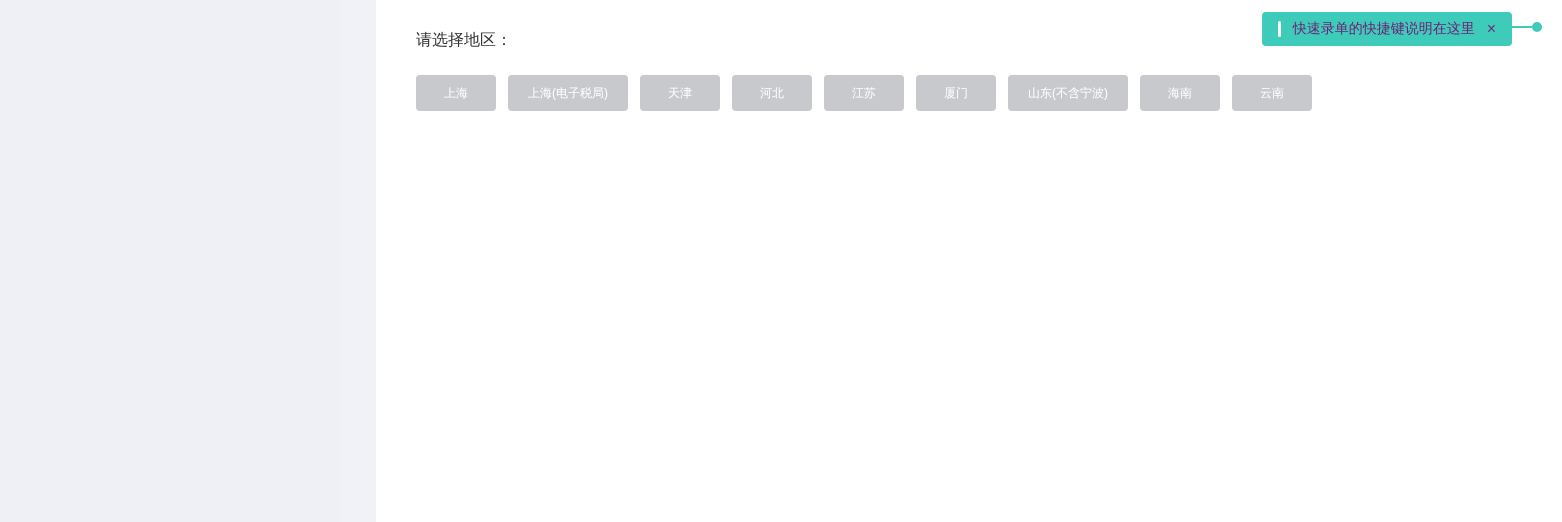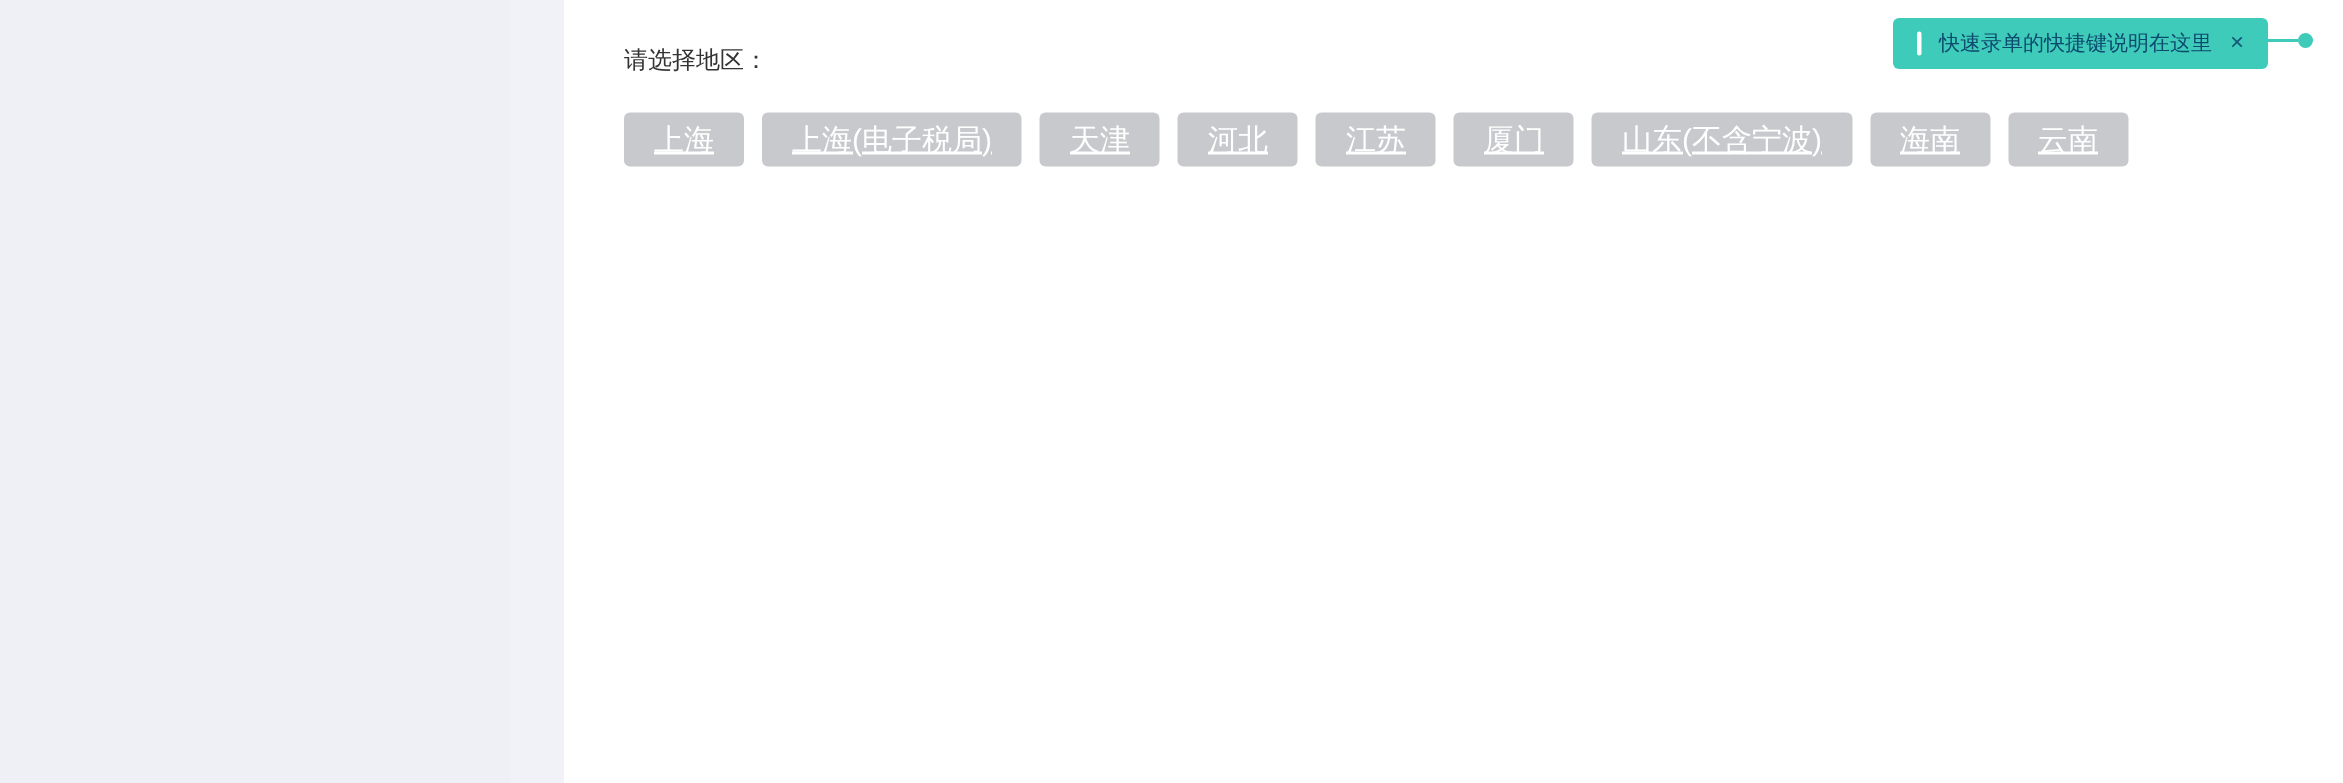--- a/index.html
+++ b/index.html
@@ -50,37 +50,36 @@
       gap: 12px;
     }
 
     .region-btn {
       background: #c8c9cc;
       color: #fff;
       border: none;
       border-radius: 4px;
       padding: 0 20px;
       height: 36px;
-      font-size: 20px;
+      font-size: 12px;
       cursor: pointer;
       white-space: nowrap;
       min-width: 80px;
       display: flex;
       align-items: center;
       justify-content: center;
-      text-decoration: underline;
     }
 
     
     .tooltip-banner {
       position: absolute;
       top: 12px;
       right: 50px;
       background: #3ecbba;
-      color: #0c4a6e;
+      color: #701a75;
       font-size: 14px;
       padding: 8px 16px;
       border-radius: 4px;
       display: flex;
       align-items: center;
       gap: 8px;
       white-space: nowrap;
     }
 
     .tooltip-banner::before {

